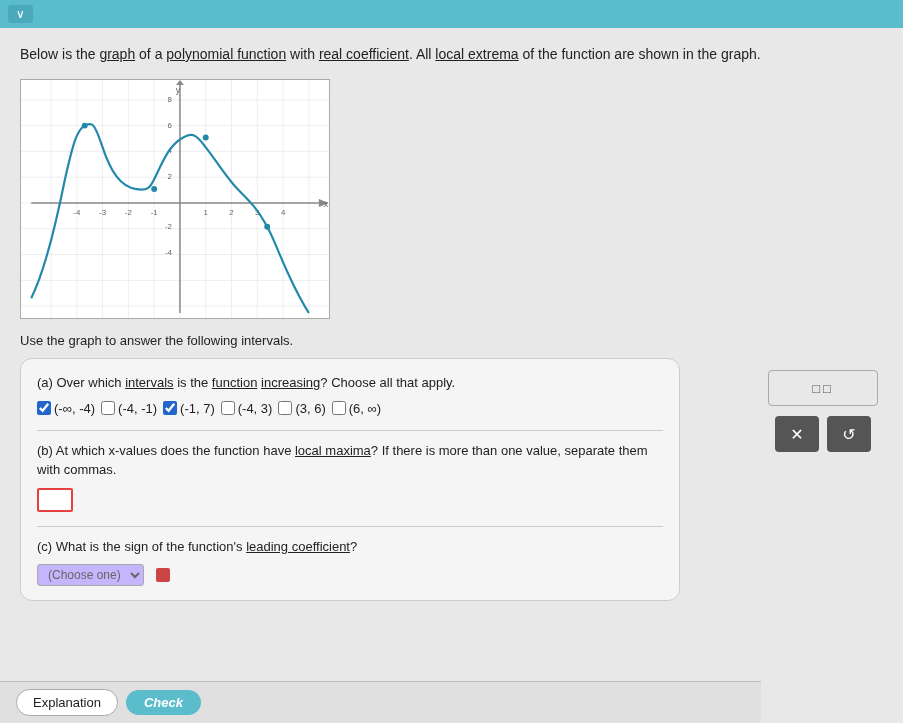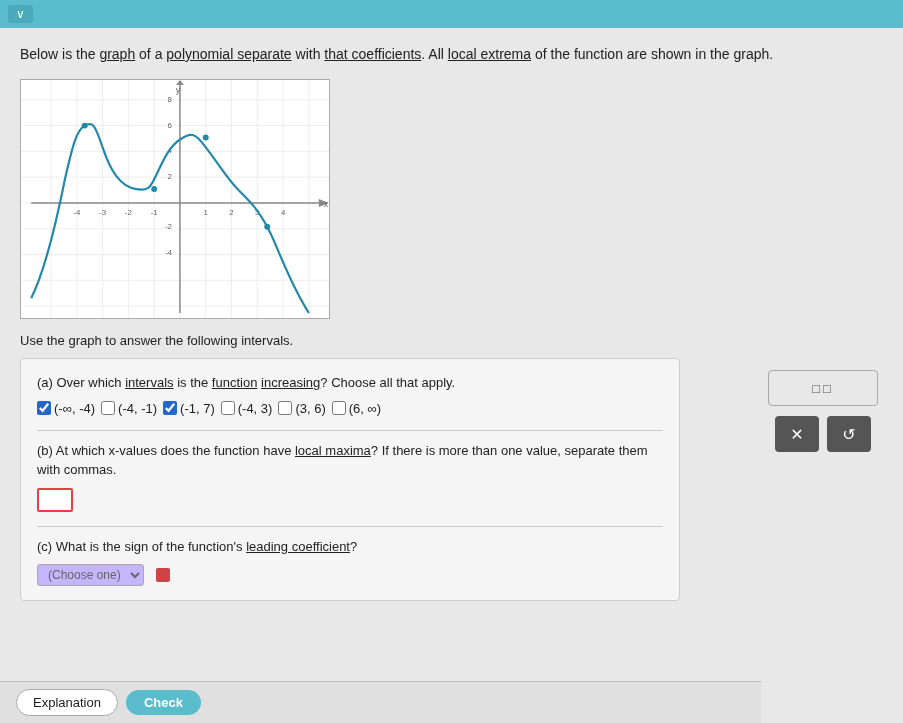--- a/index.html
+++ b/index.html
@@ -53,21 +53,21 @@
       height: 100%;
     }
     .use-graph-text {
       font-size: 13px;
       color: #222;
       margin-bottom: 10px;
     }
     .questions-box {
       background: #f5f5f5;
       border: 1px solid #ccc;
-      border-radius: 4px;
+      border-radius: 12px;
       padding: 14px 16px;
       width: 660px;
       font-size: 13px;
       color: #222;
     }
     .question-section {
       margin-bottom: 14px;
     }
     .question-section:last-child {
       margin-bottom: 0;
@@ -208,33 +208,34 @@
     }
     .btn-check {
       background: #5bbccc;
       border: none;
       border-radius: 20px;
       padding: 5px 18px;
       font-size: 13px;
       cursor: pointer;
       color: white;
       font-weight: bold;
+      font-style: italic;
     }
   </style>
 </head>
 <body>
 
 <div class="top-bar">
   <button class="chevron-btn">∨</button>
 </div>
 
 <div class="main-content">
 
   <p class="intro-text">
-    Below is the <u>graph</u> of a <u>polynomial separate</u> with <u>that coefficients</u>. All <u>local extrema</u> of the function are shown in the graph.
+    Below is the <u>graph</u> of a <u>polynomial function</u> with <u>real coefficient</u>. All <u>local extrema</u> of the function are shown in the graph.
   </p>
 
   <div class="graph-container">
     <svg viewBox="0 0 310 240" xmlns="http://www.w3.org/2000/svg">
 
       <rect width="310" height="240" fill="white"></rect>
 
       <g stroke="#ddd" stroke-width="0.5">
         <line x1="30" y1="0" x2="30" y2="240"></line>
         <line x1="56" y1="0" x2="56" y2="240"></line>

